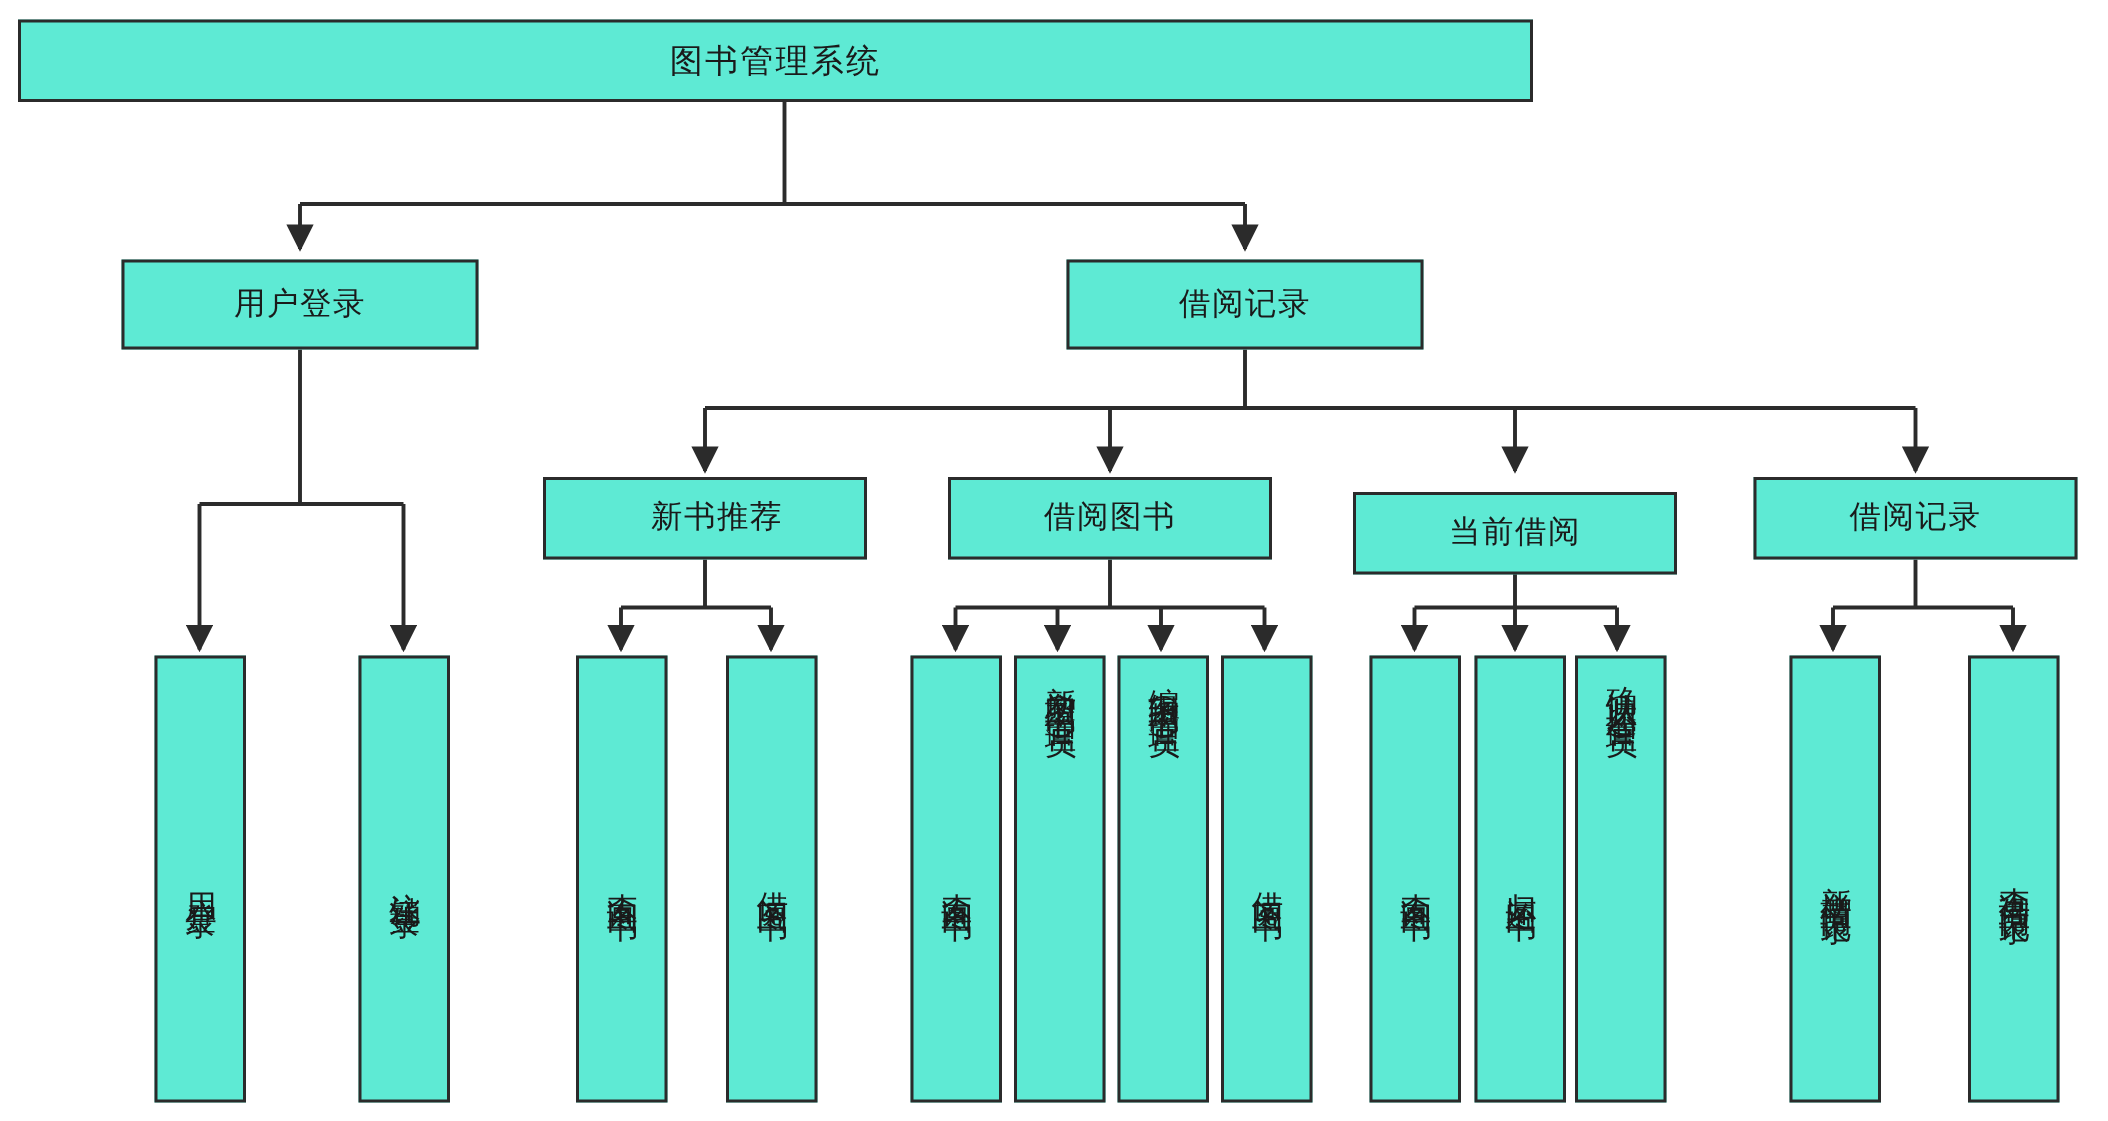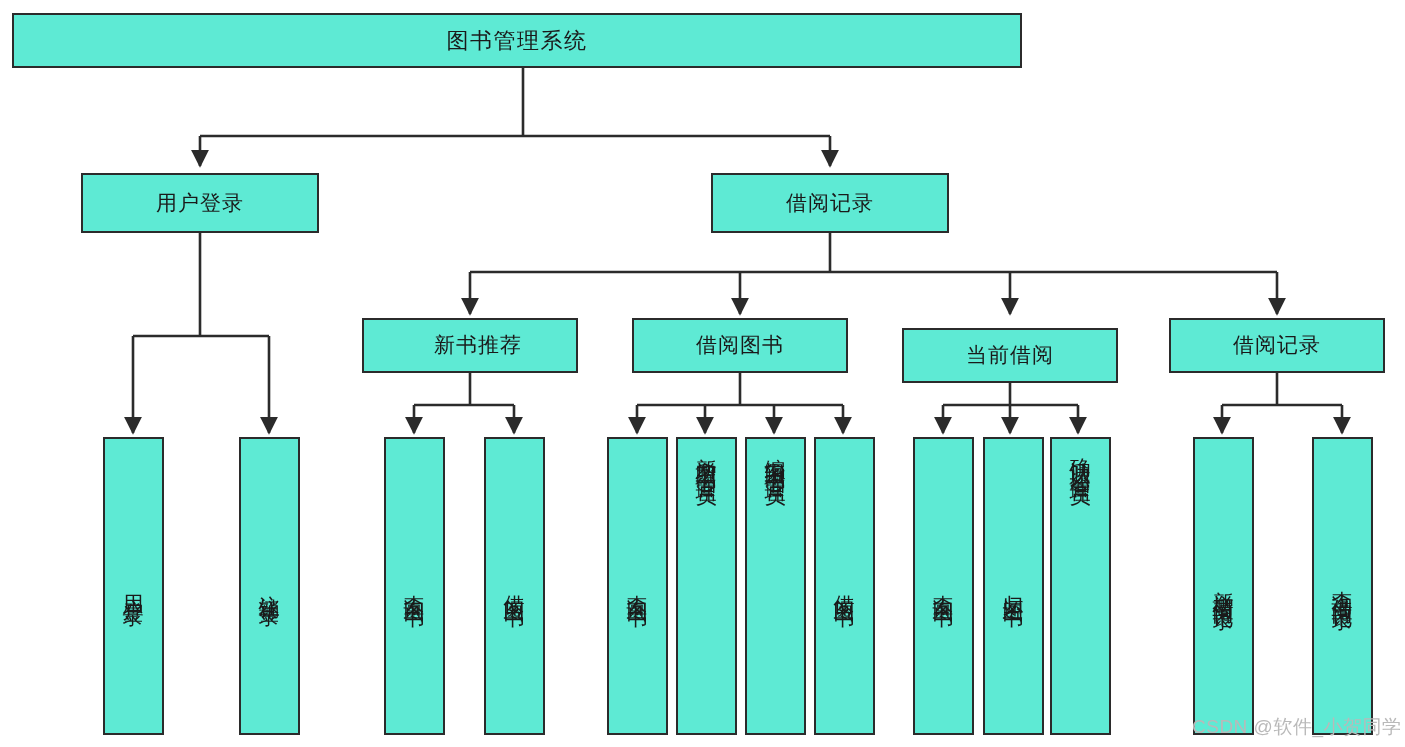--- a/index.html
+++ b/index.html
@@ -193,15 +193,14 @@
     <span class="label">确认归还（管理员）</span>
   </div>
 
   <div class="node vert center-text" style="left:1193px; top:437px; width:61px; height:298px;">
     <span class="label">新增借阅记录</span>
   </div>
   <div class="node vert center-text" style="left:1312px; top:437px; width:61px; height:298px;">
     <span class="label">查询借阅记录</span>
   </div>
 
-  <div class="watermark" style="left:1192px; top:714px;">CSDN @软件_小贺同学</div>
 
 </div>
 
 </body></html>

